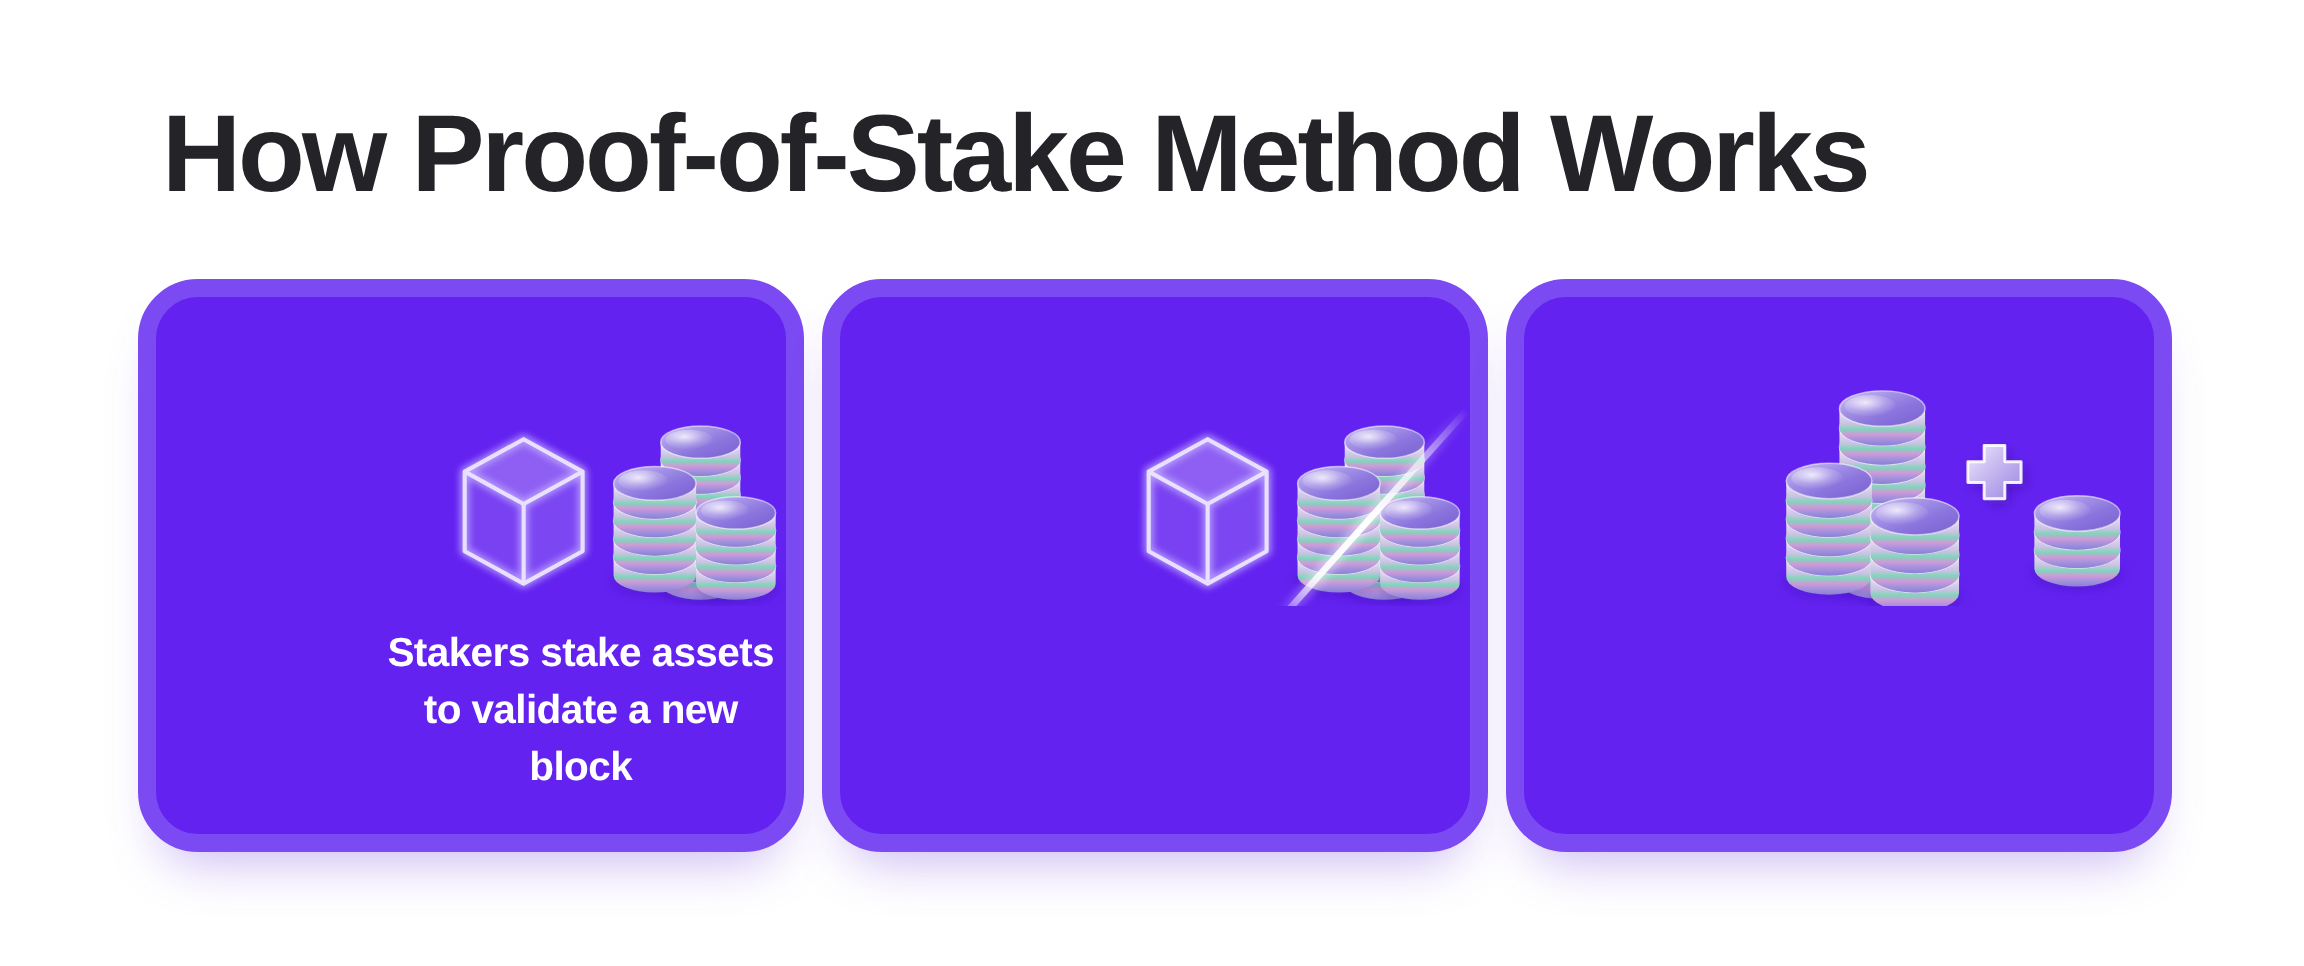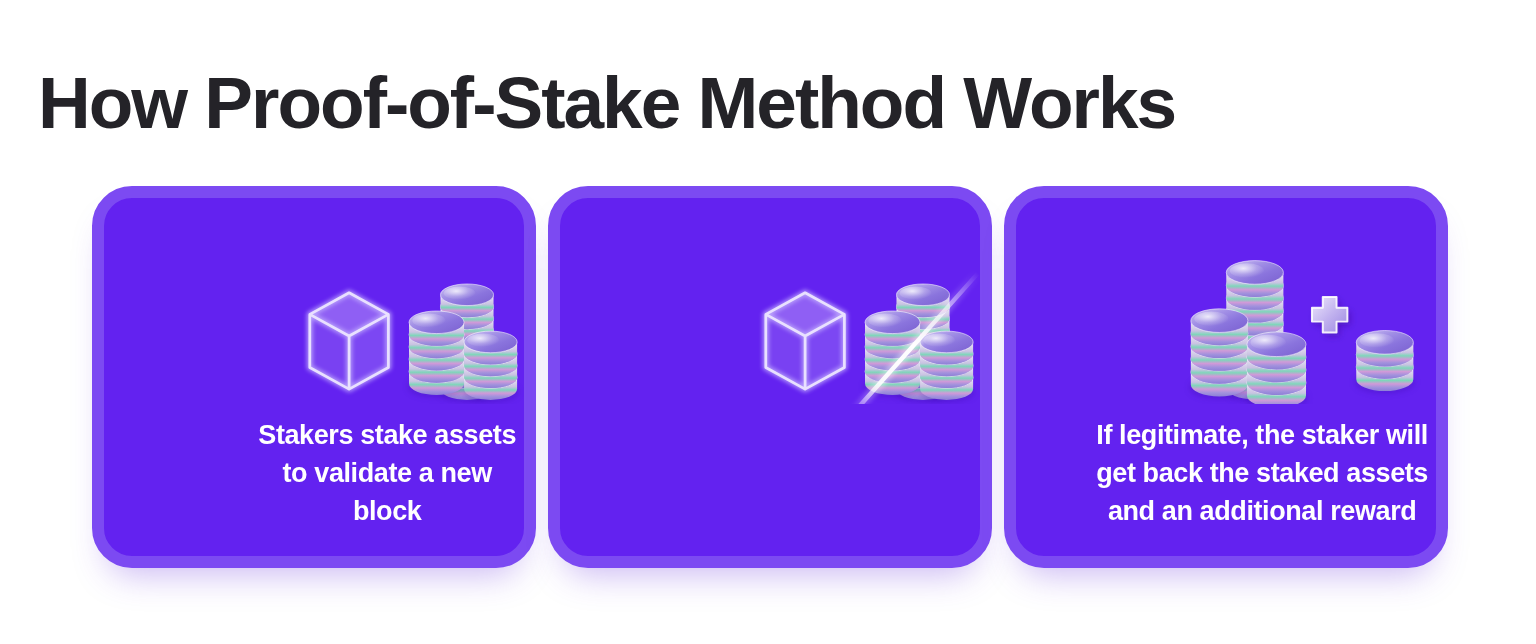--- a/index.html
+++ b/index.html
@@ -6,21 +6,21 @@
   html,body { background:#ffffff; }
   body { font-family:"Liberation Sans", sans-serif; }
   .canvas{
     position:relative;
     width:1536px; height:644px;
     background:var(--page-bg,#ffffff);
     border-radius:48px;
     overflow:hidden;
   }
   .page-title{
-    margin:64px 88px 0 38px;
+    margin:64px 88px 0 108px;
     font-size:73px;
     line-height:78px;
     font-weight:700;
     letter-spacing:-2px;
     color:var(--title-color,#242328);
     white-space:nowrap;
   }
   .cards{
     display:flex;
     gap:12px;
@@ -329,19 +329,16 @@
               <ellipse cx="199.88" cy="111.2" rx="17.4" ry="7.4399999999999995" fill="url(#sheenR)"></ellipse>
               <path d="M 179 100.5 L 179 113 A 29 12 0 0 0 237 113 L 237 100.5 A 29 12 0 0 1 179 100.5 Z" fill="url(#coinSide)"></path>
               <ellipse cx="208" cy="100.5" rx="29" ry="12" fill="url(#coinTop)" stroke="rgba(255,255,255,0.55)" stroke-width="1"></ellipse>
               <ellipse cx="199.88" cy="98.7" rx="17.4" ry="7.4399999999999995" fill="url(#sheenR)"></ellipse>
               <path d="M 179 88 L 179 100.5 A 29 12 0 0 0 237 100.5 L 237 88 A 29 12 0 0 1 179 88 Z" fill="url(#coinSide)"></path>
               <ellipse cx="208" cy="88" rx="29" ry="12" fill="url(#coinTop)" stroke="rgba(255,255,255,0.55)" stroke-width="1"></ellipse>
               <ellipse cx="199.88" cy="86.2" rx="17.4" ry="7.4399999999999995" fill="url(#sheenR)"></ellipse>
             </g>
         </svg>
       </div>
-      <p class="card-text">If legitimate, the staker will
-get back the staked assets
-and an additional reward</p>
     </section>
 
   </div>
 </div>
 
 </body></html>

